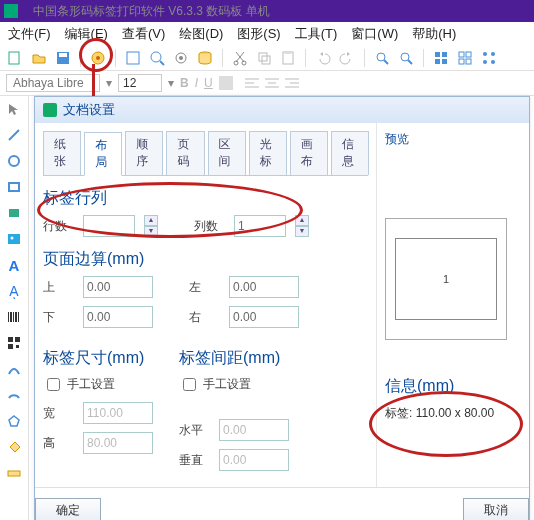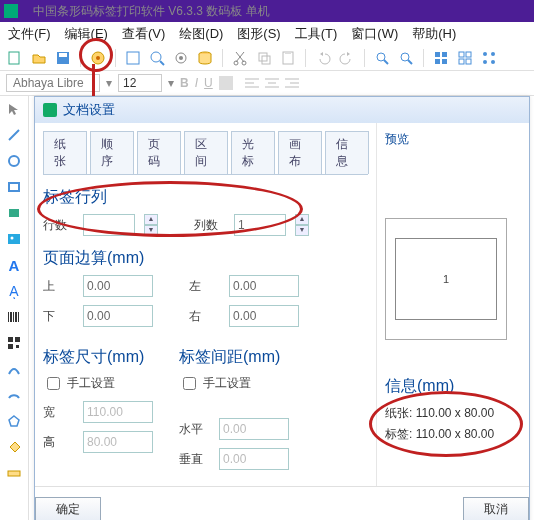--- a/index.html
+++ b/index.html
@@ -314,20 +314,21 @@
 
   <div class="dialog">
     <div class="dlg-title">
       <span class="ci"></span>
       <span>文档设置</span>
     </div>
     <div class="dlg-body">
       <div class="dlg-main">
         <div class="tabs">
           <div class="tab">纸张</div>
+          <div class="tab active">布局</div>
           <div class="tab">顺序</div>
           <div class="tab">页码</div>
           <div class="tab">区间</div>
           <div class="tab">光标</div>
           <div class="tab">画布</div>
           <div class="tab">信息</div>
         </div>
 
         <div class="grp" style="position:relative">
           <div class="grp-h">标签行列</div>
@@ -403,21 +404,20 @@
 
       <div class="dlg-side" style="position:relative">
         <div class="side-h">预览</div>
         <div class="preview">
           <div class="pinner">
               <span>1</span>
             </div>
         </div>
         <div class="info">
           <div class="grp-h">信息(mm)</div>
-          <div class="info-row"><span>纸张:</span> <span>110.00 x 80.00</span></div>
           <div class="info-row"><span>标签:</span> <span>110.00 x 80.00</span></div>
         </div>
         <div class="ellipse" style="left:-8px;top:268px;width:148px;height:60px"></div>
       </div>
     </div>
     <div class="btnbar">
       <div class="btn">确定</div>
       <div class="btn">取消</div>
     </div>
   </div>

